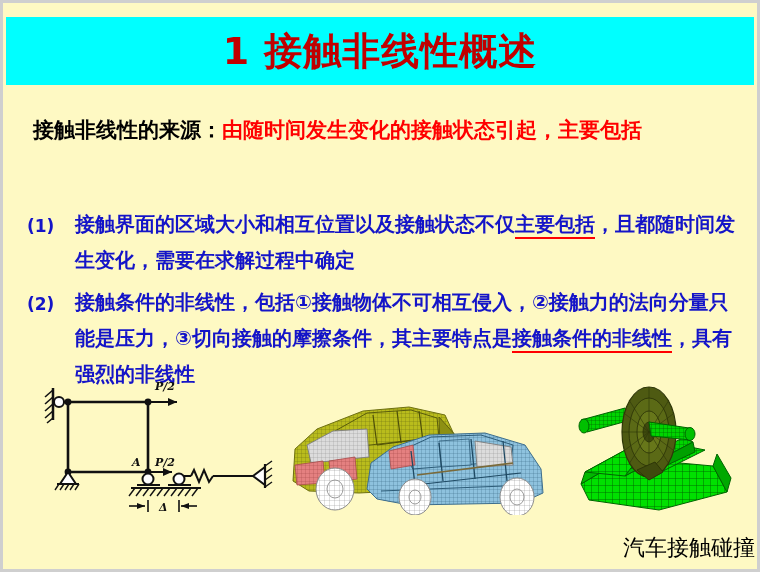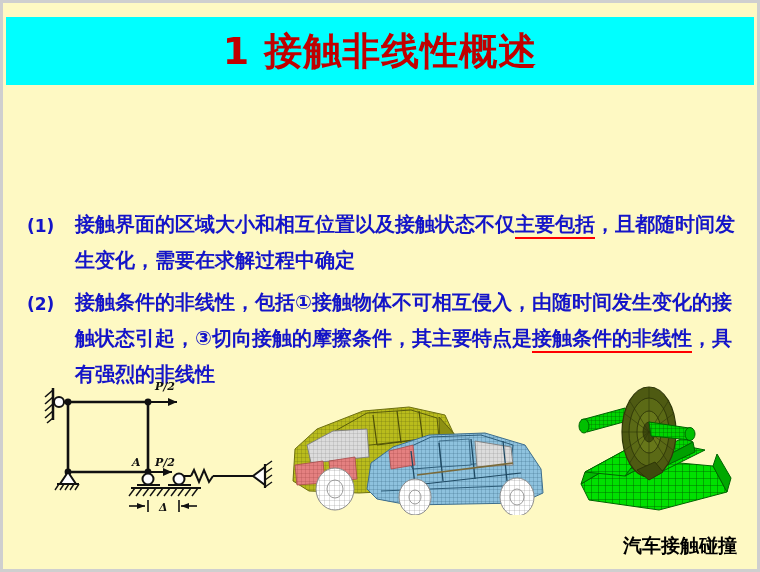--- a/index.html
+++ b/index.html
@@ -95,22 +95,22 @@
     top: 372px;
     width: 754px;
     height: 190px;
   }
 
   .fig { position: absolute; }
 
   
   .caption {
     position: absolute;
-    font-size: 19px;
-    font-weight: bold;
+    font-size: 22px;
+    font-weight: normal;
     color: #000000;
     white-space: nowrap;
     font-family: "DejaVu Sans", "Liberation Sans", sans-serif;
   }
 
   
   #fig-schematic { left: 28px; top: 5px; width: 250px; height: 135px; }
 
   
   #fig-cars { left: 286px; top: 10px; width: 262px; height: 130px; }
@@ -123,34 +123,37 @@
 </style>
 </head>
 <body>
 
 <div id="slide">
 
   <div id="title-banner">
     <div id="title-text">1 接触非线性概述</div>
   </div>
 
+  <div id="intro">
+    <span class="blk">接触非线性的来源：</span><span class="red">由随时间发生变化的接触状态引起，主要包括</span>
+  </div>
 
   <div id="list">
 
     <div class="li">
       <div class="li-num">(1)</div>
       <div class="li-body">
         <span>接触界面的区域大小和相互位置以及接触状态不仅</span><span class="ul-red">主要包括</span><span>，且都随时间发生变化，需要在求解过程中确定</span>
       </div>
     </div>
 
     <div class="li">
       <div class="li-num">(2)</div>
       <div class="li-body">
-        <span>接触条件的非线性，包括①接触物体不可相互侵入，由随时间发生变化的接触状态引起，③切向接触的摩擦条件，其主要特点是</span><span class="ul-red">接触条件的非线性</span><span>，具有强烈的非线性</span>
+        <span>接触条件的非线性，包括①接触物体不可相互侵入，②接触力的法向分量只能是压力，③切向接触的摩擦条件，其主要特点是</span><span class="ul-red">接触条件的非线性</span><span>，具有强烈的非线性</span>
       </div>
     </div>
 
   </div>
 
   <div id="figures">
 
     <div class="fig" id="fig-schematic">
       <svg width="250" height="135" viewBox="0 0 250 135">
         <g stroke="#111" fill="#111">

